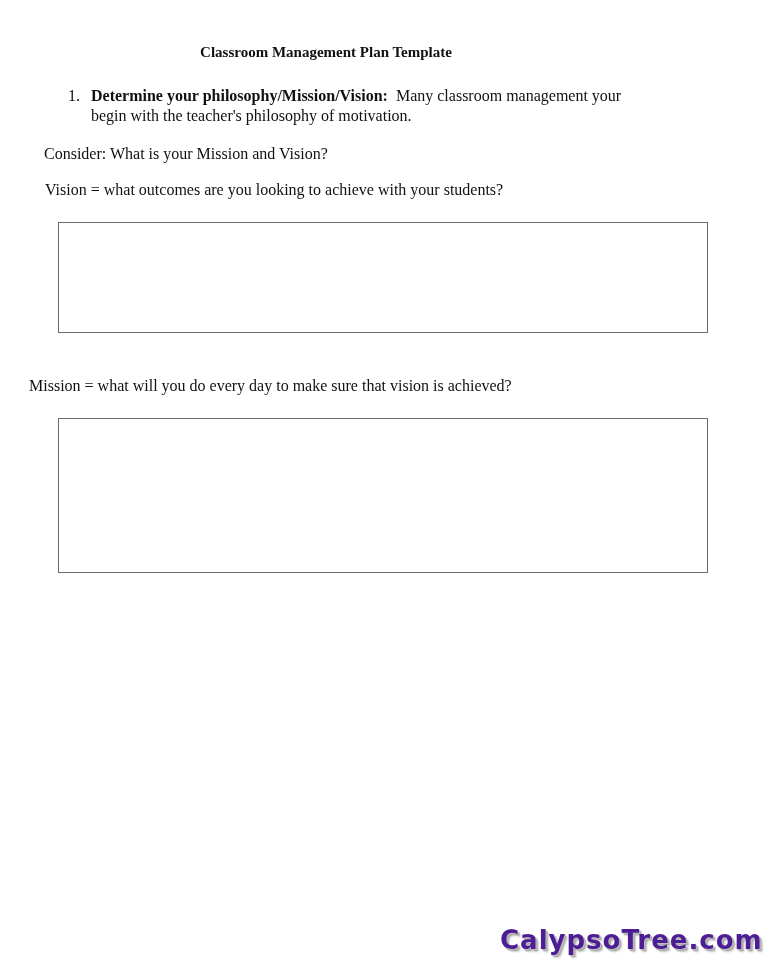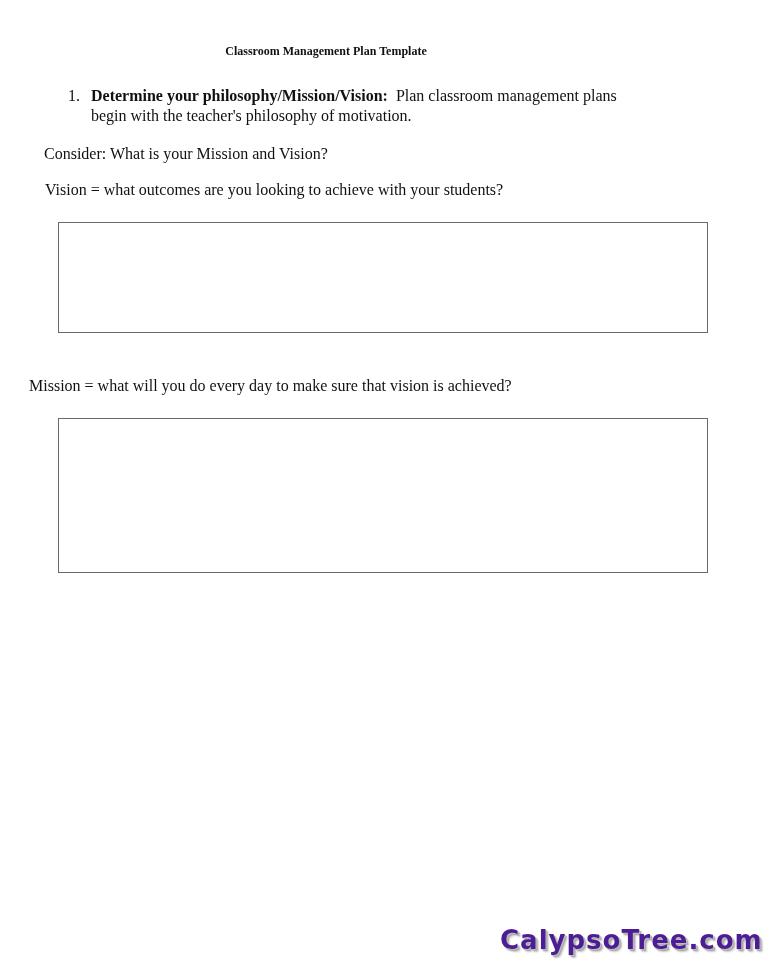--- a/index.html
+++ b/index.html
@@ -1,21 +1,21 @@
 <!DOCTYPE html>
 <html><head>
   <meta charset="utf-8">
   <style>
     html, body { margin: 0; padding: 0; }
     body {
       width: 768px; height: 960px; background: #ffffff; position: relative;
       overflow: hidden; font-family: "Liberation Serif", serif; color: #111;
     }
     .abs { position: absolute; white-space: nowrap; }
-    #title { top: 44px; left: 0; width: 652px; text-align: center; font-size: 12px; font-weight: bold; }
+    #title { top: 44px; left: 0; width: 652px; text-align: center; font-size: 15px; font-weight: bold; }
     #item-num { top: 87px; left: 68px; font-size: 16px; }
     #item-line1 { top: 87px; left: 91px; font-size: 16px; }
     #item-line1 b { font-weight: bold; }
     #item-line2 { top: 107px; left: 91px; font-size: 16px; text-align: right; }
     #consider { top: 145px; left: 44px; font-size: 16px; }
     #vision-label { top: 181px; left: 45px; font-size: 16px; text-align: center; }
     #mission-label { top: 377px; left: 29px; font-size: 16px; }
     .answer-box {
       position: absolute; left: 58px; width: 650px; border: 1.5px solid #6a6a6a;
       background: #fff; box-sizing: border-box; padding: 6px; font-family: "Liberation Serif", serif;
@@ -28,21 +28,21 @@
       font-size: 26px; color: #4c1d95; letter-spacing: 1px;
       text-shadow: 1px 1px 0 #bdbdbd, 2px 2px 1px #a8a8a8, 3px 3px 2px #c8c8c8;
     }
   </style>
 </head>
 <body>
 
 <div class="abs" id="title">Classroom Management Plan Template</div>
 
 <div class="abs" id="item-num">1.</div>
-<div class="abs" id="item-line1"><b>Determine your philosophy/Mission/Vision:</b>&nbsp; <span>Plan classroom management plans</span></div>
+<div class="abs" id="item-line1"><b>Determine your philosophy/Mission/Vision:</b>&nbsp; <span>Many classroom management your</span></div>
 <div class="abs" id="item-line2">begin with the teacher's philosophy of motivation.</div>
 
 <div class="abs" id="consider">Consider:  What is your Mission and Vision?</div>
 
 <div class="abs" id="vision-label">Vision = what outcomes are you looking to achieve with your students?</div>
 <textarea class="answer-box" id="vision-box" style=""></textarea>
 
 <div class="abs" id="mission-label">Mission = what will you do every day to make sure that vision is achieved?</div>
 <textarea class="answer-box" id="mission-box" style=""></textarea>
 

